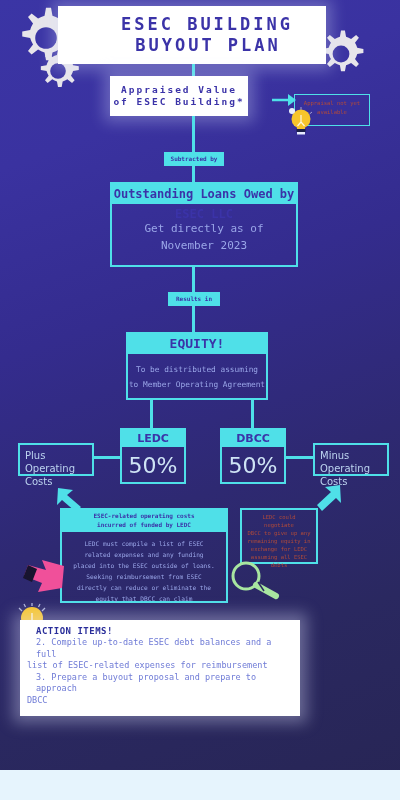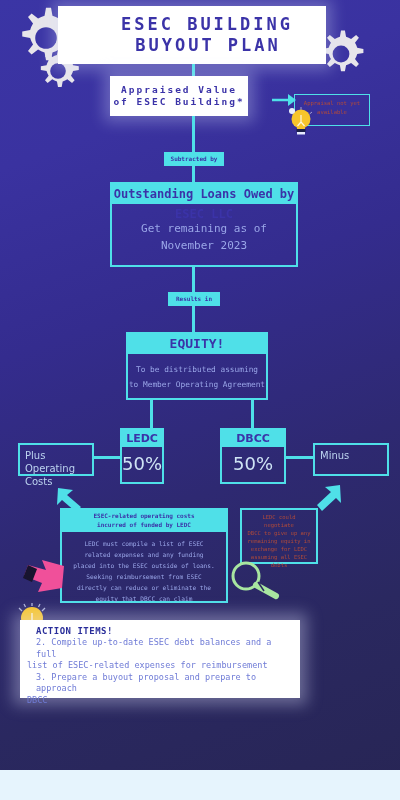--- a/index.html
+++ b/index.html
@@ -77,21 +77,21 @@
   .note-box {
     position: absolute;
     border: 2px solid #4fe0e8;
     color: #b04a3a;
     font-size: 5.5px;
     line-height: 8px;
     text-align: center;
     padding: 3px 4px;
   }
 
-  .pct { font-family: "DejaVu Sans", sans-serif; font-size: 18px; color: #cfe4f5; }
+  .pct { font-family: "DejaVu Sans", sans-serif; font-size: 22px; color: #cfe4f5; }
 
   .action-panel {
     position: absolute;
     background: #ffffff;
     box-shadow: 0 0 14px 7px rgba(225,230,255,0.35);
     padding: 5px 7px 6px 16px;
   }
   .action-title {
     color: #2a2e9a; font-weight: bold; font-size: 9px; line-height: 12px;
     letter-spacing: .5px;
@@ -174,21 +174,21 @@
 
   <div class="connector" style="left:192px;top:116px;width:3px;height:36px;"></div>
 
   <div class="mini-tag" style="left:164px;top:152px;width:60px;height:14px;">Subtracted by</div>
 
   <div class="connector" style="left:192px;top:166px;width:3px;height:16px;"></div>
 
   <div class="cbox" style="left:110px;top:182px;width:188px;height:85px;">
     <div class="cbox-head" style="height:20px;line-height:20px;font-size:12px;">Outstanding Loans Owed by ESEC LLC</div>
     <div style="padding-top:16px;">
-      <div class="cbox-body" style="font-size:11px;line-height:17px;">Get remaining as of</div>
+      <div class="cbox-body" style="font-size:11px;line-height:17px;">Get directly as of</div>
       <div class="cbox-body" style="font-size:11px;line-height:17px;">November 2023</div>
     </div>
   </div>
 
   <div class="connector" style="left:192px;top:267px;width:3px;height:25px;"></div>
 
   <div class="mini-tag" style="left:168px;top:292px;width:52px;height:14px;">Results in</div>
 
   <div class="connector" style="left:192px;top:306px;width:3px;height:26px;"></div>
 
@@ -196,40 +196,41 @@
     <div class="cbox-head" style="height:20px;line-height:20px;font-size:13px;">EQUITY!</div>
     <div style="padding-top:8px;">
       <div class="cbox-body" style="font-size:7.8px;line-height:15px;">To be distributed assuming</div>
       <div class="cbox-body" style="font-size:7.8px;line-height:15px;">to Member Operating Agreement</div>
     </div>
   </div>
 
   <div class="connector" style="left:150px;top:400px;width:3px;height:28px;"></div>
   <div class="connector" style="left:251px;top:400px;width:3px;height:28px;"></div>
 
-  <div class="cbox" style="left:120px;top:428px;width:44px;height:56px;">
+  <div class="cbox" style="left:120px;top:428px;width:66px;height:56px;">
     <div class="cbox-head" style="height:17px;line-height:17px;font-size:11px;font-family:'DejaVu Sans',sans-serif;">LEDC</div>
     <div class="pct" style="text-align:center;padding-top:6px;">50%</div>
   </div>
 
   <div class="cbox" style="left:220px;top:428px;width:66px;height:56px;">
     <div class="cbox-head" style="height:17px;line-height:17px;font-size:11px;font-family:'DejaVu Sans',sans-serif;">DBCC</div>
     <div class="pct" style="text-align:center;padding-top:6px;">50%</div>
   </div>
 
   <div class="connector" style="left:92px;top:456px;width:30px;height:3px;"></div>
   <div class="connector" style="left:286px;top:456px;width:28px;height:3px;"></div>
 
   <div class="side-box" style="left:18px;top:443px;width:76px;height:33px;text-align:left;">
     <div>Plus Operating</div>
     <div>Costs</div>
   </div>
 
   <div class="side-box" style="left:313px;top:443px;width:76px;height:33px;text-align:left;">
     <div>Minus</div>
+    <div>Operating Costs</div>
   </div>
 
   <div class="icon-abs" style="left:55px;top:484px;">
     <svg width="30" height="30" viewBox="0 0 30 30">
       <path d="M3 4 L18 6 L12 11 L26 23 L21 28 L7 16 L2 21 Z" fill="#4fe0e8"></path>
     </svg>
   </div>
 
   <div class="icon-abs" style="left:313px;top:481px;">
     <svg width="30" height="32" viewBox="0 0 30 32">
@@ -284,21 +285,21 @@
       <g stroke="#cfd6f5" stroke-width="1.3" opacity=".8">
         <path d="M3 5 l3 3"></path>
           <path d="M29 5 l-3 3"></path>
           <path d="M16 0 v3"></path>
         <path d="M8 1 l1.5 3"></path>
           <path d="M24 1 l-1.5 3"></path>
       </g>
     </svg>
   </div>
 
-  <div class="action-panel" style="left:20px;top:620px;width:280px;height:78px;">
+  <div class="action-panel" style="left:20px;top:620px;width:280px;height:96px;">
     <div class="action-title">ACTION ITEMS!</div>
     <div class="action-item">2. Compile up-to-date ESEC debt balances and a full</div>
     <div class="action-item" style="margin-left:-9px;">list of ESEC-related expenses for reimbursement</div>
     <div class="action-item">3. Prepare a buyout proposal and prepare to approach</div>
     <div class="action-item" style="margin-left:-9px;">DBCC</div>
   </div>
 
   <div id="bottom-strip"></div>
 </div>
 

